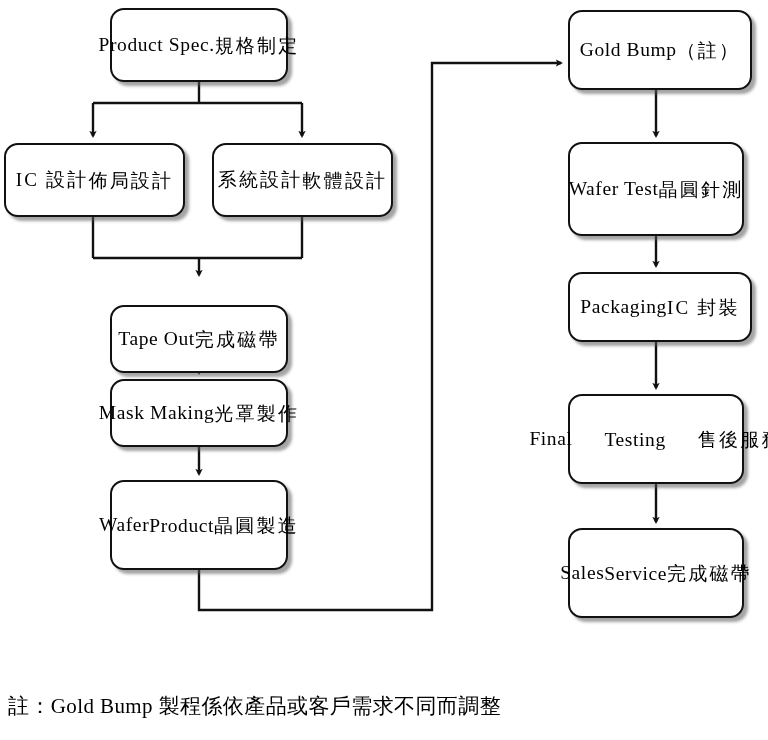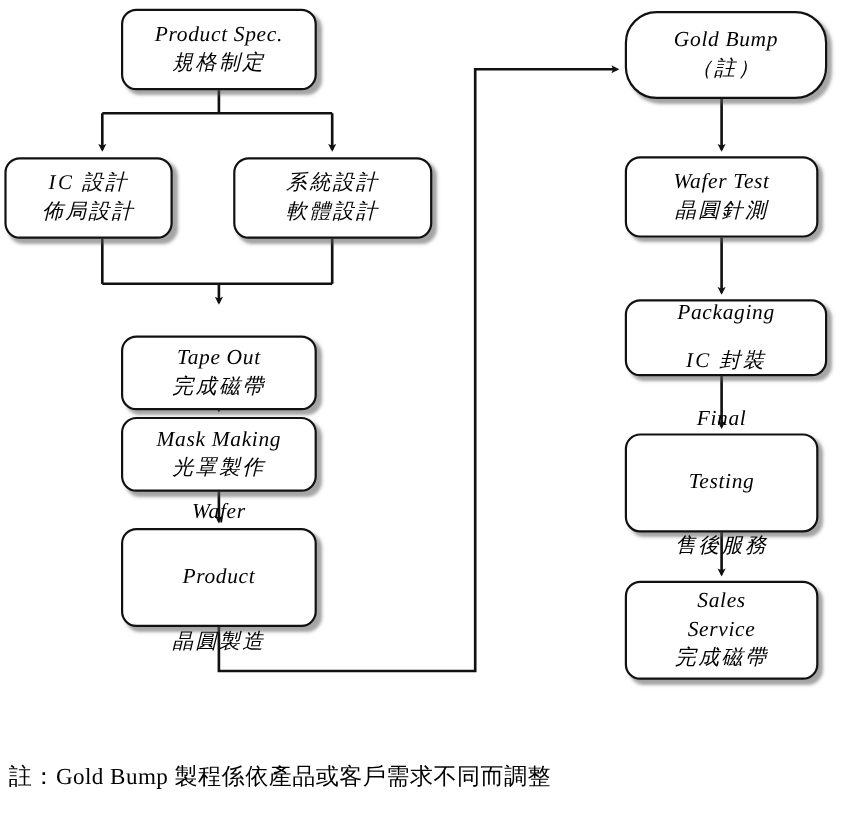--- a/index.html
+++ b/index.html
@@ -10,26 +10,25 @@
     color:#000000;
   }
   #canvas{position:absolute;left:0;top:0;width:768px;height:740px;}
   #edges{position:absolute;left:0;top:0;width:768px;height:740px;z-index:1;}
 
   .node{
     position:absolute;z-index:3;box-sizing:border-box;
     background:#ffffff;
     border:2.2px solid #111111;
     border-radius:14px;
-    display:flex;flex-direction:column;
+    display:flex;flex-direction:row;
     align-items:center;justify-content:center;
     box-shadow:4px 4px 3px rgba(90,90,90,0.55);
     text-align:center;
     line-height:1.16;
-    font-style:italic;
   }
   .line-en{
     font-family:"Liberation Serif","DejaVu Serif",serif;
     font-size:19.5px;letter-spacing:0.6px;white-space:nowrap;
   }
   .line-cjk{
     font-family:"Liberation Serif","DejaVu Serif",serif;
     font-size:19px;letter-spacing:2.2px;white-space:nowrap;
   }
   .node .line-en + .line-cjk,
@@ -80,57 +79,57 @@
       <path d="M656,342 L656,388" marker-end="url(#ah)"></path>
       <path d="M656,484 L656,522" marker-end="url(#ah)"></path>
     </g>
   </svg>
 
   <div class="node" style="left:110px;top:8px;width:178px;height:74px;">
     <div class="line-en">Product Spec.</div>
     <div class="line-cjk">規格制定</div>
   </div>
 
-  <div class="node" style="left:4px;top:143px;width:153px;height:74px;">
+  <div class="node" style="left:4px;top:143px;width:181px;height:74px;">
     <div class="line-cjk">IC 設計</div>
     <div class="line-cjk">佈局設計</div>
   </div>
 
   <div class="node" style="left:212px;top:143px;width:181px;height:74px;">
     <div class="line-cjk">系統設計</div>
     <div class="line-cjk">軟體設計</div>
   </div>
 
   <div class="node" style="left:110px;top:281px;width:178px;height:68px;margin-top:24px;">
     <div class="line-en">Tape Out</div>
     <div class="line-cjk">完成磁帶</div>
   </div>
 
   <div class="node" style="left:110px;top:379px;width:178px;height:68px;">
     <div class="line-en">Mask Making</div>
     <div class="line-cjk">光罩製作</div>
   </div>
 
-  <div class="node" style="left:110px;top:480px;width:178px;height:90px;gap:33px;">
+  <div class="node" style="left:110px;top:480px;width:178px;height:90px;">
     <div class="line-en">Wafer</div>
     <div class="line-en">Product</div>
     <div class="line-cjk">晶圓製造</div>
   </div>
 
-  <div class="node" style="left:568px;top:10px;width:184px;height:80px;border-radius:29px;">
+  <div class="node" style="left:568px;top:10px;width:184px;height:80px;">
     <div class="line-en">Gold Bump</div>
     <div class="line-cjk">（註）</div>
   </div>
 
-  <div class="node" style="left:568px;top:142px;width:176px;height:74px;">
+  <div class="node" style="left:568px;top:142px;width:176px;height:94px;">
     <div class="line-en">Wafer Test</div>
     <div class="line-cjk">晶圓針測</div>
   </div>
 
-  <div class="node" style="left:568px;top:272px;width:184px;height:70px;justify-content:space-between;">
+  <div class="node" style="left:568px;top:272px;width:184px;height:70px;">
     <div class="line-en">Packaging</div>
     <div class="line-cjk">IC 封裝</div>
   </div>
 
   <div class="node" style="left:568px;top:394px;width:176px;height:90px;gap:32px;">
     <div class="line-en">Final</div>
     <div class="line-en">Testing</div>
     <div class="line-cjk">售後服務</div>
   </div>
 

